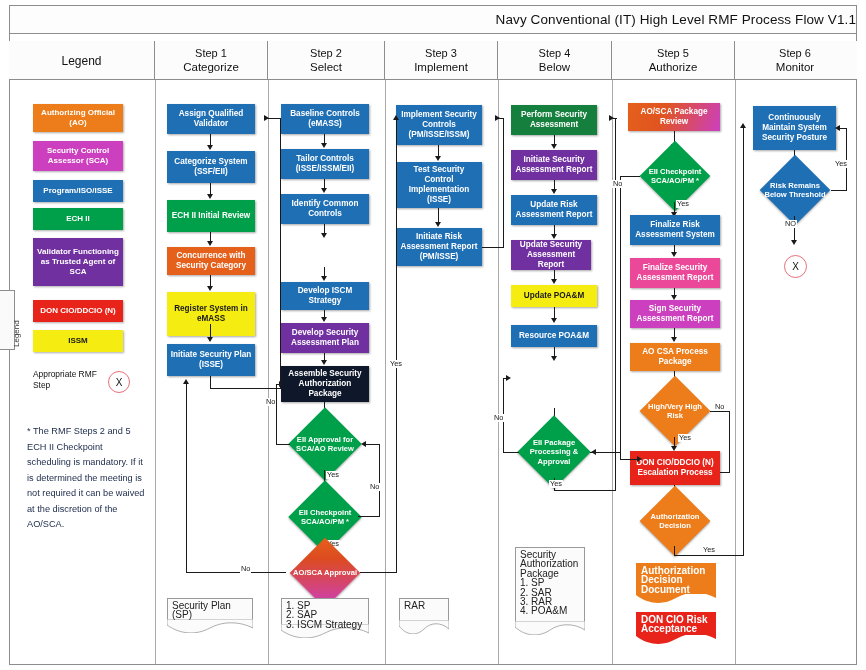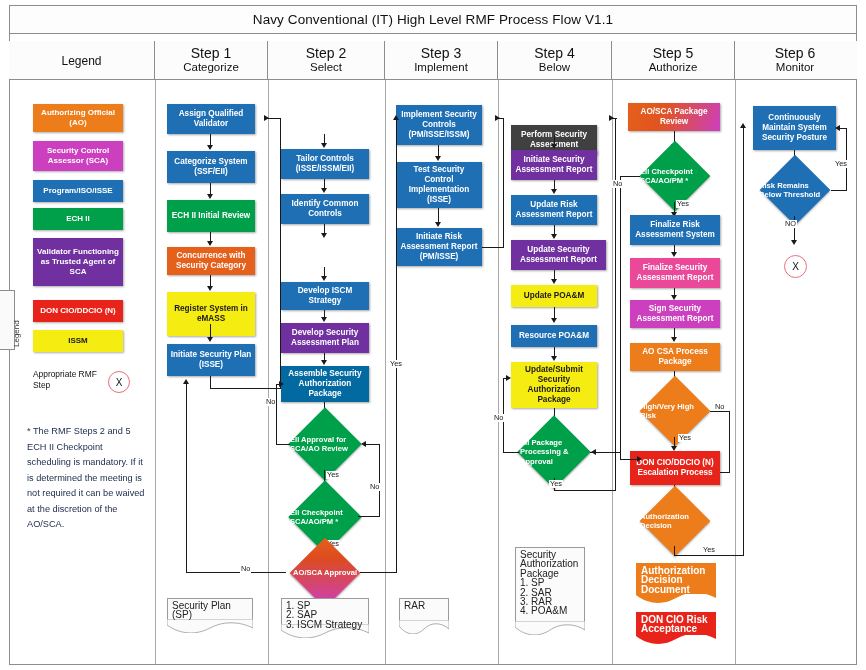--- a/index.html
+++ b/index.html
@@ -2,28 +2,28 @@
 <html><head>
 <meta charset="utf-8">
 <style>
   html,body{margin:0;padding:0;background:#ffffff;}
   body{font-family:"Liberation Sans",sans-serif;}
   #page{position:relative;width:866px;height:670px;background:#fff;overflow:hidden;}
 
   
   .frame{position:absolute;left:9px;top:5px;width:848px;height:660px;border:1px solid #8d8d8d;box-sizing:border-box;background:#fff;}
   .title-bar{position:absolute;left:9px;top:5px;width:848px;height:29px;border:1px solid #8d8d8d;box-sizing:border-box;
-       background:#fdfdfd;display:flex;align-items:center;justify-content:center;}
+       background:#fdfdfd;display:flex;align-items:center;justify-content:flex-end;}
   .title-bar span{font-size:13.5px;color:#111;letter-spacing:.1px;}
 
   .header-row{position:absolute;left:9px;top:41px;width:848px;height:39px;box-sizing:border-box;
        border-bottom:1px solid #8d8d8d;background:#fcfcfc;}
   .hdr{position:absolute;top:0;height:39px;box-sizing:border-box;border-right:1px solid #8d8d8d;
        display:flex;flex-direction:column;align-items:center;justify-content:center;color:#111;}
-  .hdr .n{font-size:14px;line-height:13px;}
+  .hdr .n{font-size:11px;line-height:13px;}
   .hdr .w{font-size:11.5px;line-height:14px;}
   .hdr.legend-hdr{justify-content:center;}
   .hdr.legend-hdr .w{font-size:12px;}
 
   
   .colsep{position:absolute;top:80px;height:584px;width:1px;background:#a9a9a9;}
 
   
   .legend-tab{position:absolute;left:-1px;top:290px;width:16px;height:60px;border:1px solid #8d8d8d;
        background:#fafafa;box-sizing:border-box;}
@@ -33,21 +33,21 @@
   
   .node{position:absolute;box-sizing:border-box;display:flex;align-items:center;justify-content:center;
         text-align:center;color:#fff;font-weight:bold;font-size:8.2px;line-height:10px;
         padding:1px 2px;box-shadow:1px 1px 2px rgba(0,0,0,.35);}
   .node.blk{color:#1a1a1a;}
 
   
   .dia{position:absolute;box-sizing:border-box;}
   .dia .shape{position:absolute;inset:0;transform:rotate(45deg);box-shadow:1px 1px 2px rgba(0,0,0,.3);}
   .dia .lbl{position:absolute;inset:0;display:flex;align-items:center;justify-content:center;
-        text-align:left;color:#fff;font-weight:bold;font-size:7.6px;line-height:9.5px;z-index:3;padding:0 2px;}
+        text-align:center;color:#fff;font-weight:bold;font-size:7.6px;line-height:9.5px;z-index:3;padding:0 2px;}
 
   
   .doc{position:absolute;box-sizing:border-box;}
   .doc .body{position:absolute;left:0;top:0;right:0;bottom:9px;border:1px solid #9a9a9a;border-bottom:none;
         box-sizing:border-box;}
   .doc .wave{position:absolute;left:0;right:0;bottom:0;height:14px;}
   .doc .txt{position:absolute;left:5px;top:3px;right:3px;font-size:10px;line-height:9.4px;color:#222;text-align:left;}
   .doc.clr .txt{color:#fff;font-weight:bold;}
 
   
@@ -195,20 +195,23 @@
   <div class="elbl" style="left:240px;top:565px;">No</div>
 
   <div class="doc" style="left:167px;top:598px;width:86px;height:35px;">
     <div class="body" style="background:#fbfbfb;"></div>
     <svg class="wave" viewBox="0 0 86 14" preserveAspectRatio="none">
       <path d="M0,0 L0,6 C14,16 30,16 43,9 C56,2 72,2 86,9 L86,0 Z" fill="#fbfbfb" stroke="#9a9a9a" stroke-width="0.8"></path>
     </svg>
     <div class="txt">Security Plan (SP)</div>
   </div>
 
+  <div class="node" style="left:281px;top:104px;width:88px;height:30px;background:#1F6FB5;">
+    <span>Baseline Controls (eMASS)</span>
+    </div>
   <div class="ln lv" style="left:324px;top:134px;height:12px;"></div>
   <div class="arrow ad" style="left:321px;top:143px;"></div>
 
   <div class="node" style="left:281px;top:149px;width:88px;height:30px;background:#1F6FB5;">
     <span>Tailor Controls (ISSE/ISSM/EII)</span>
     </div>
   <div class="ln lv" style="left:324px;top:179px;height:12px;"></div>
   <div class="arrow ad" style="left:321px;top:188px;"></div>
 
   <div class="node" style="left:281px;top:194px;width:88px;height:30px;background:#1F6FB5;">
@@ -225,21 +228,21 @@
     </div>
   <div class="ln lv" style="left:324px;top:310px;height:10px;"></div>
   <div class="arrow ad" style="left:321px;top:317px;"></div>
 
   <div class="node" style="left:281px;top:323px;width:88px;height:30px;background:#7030A0;">
     <span>Develop Security Assessment Plan</span>
     </div>
   <div class="ln lv" style="left:324px;top:353px;height:10px;"></div>
   <div class="arrow ad" style="left:321px;top:360px;"></div>
 
-  <div class="node" style="left:281px;top:366px;width:88px;height:36px;background:#0369a1;">
+  <div class="node" style="left:281px;top:366px;width:88px;height:36px;background:#0f172a;">
     <span>Assemble Security Authorization Package</span>
     </div>
   <div class="ln lv" style="left:324px;top:402px;height:12px;"></div>
   <div class="arrow ad" style="left:321px;top:411px;"></div>
 
   <div class="dia" style="left:288px;top:415px;width:74px;height:58px;">
     <div class="shape" style="background:#00A04A;width:52px;height:52px;left:11px;top:3px;"></div>
     <div class="lbl">EII Approval for SCA/AO Review</div>
   </div>
 
@@ -311,59 +314,56 @@
   <div class="arrow ar" style="left:495px;top:115px;"></div>
 
   <div class="doc" style="left:399px;top:598px;width:50px;height:36px;">
     <div class="body" style="background:#fbfbfb;"></div>
     <svg class="wave" viewBox="0 0 50 14" preserveAspectRatio="none">
       <path d="M0,0 L0,6 C8,16 18,16 25,9 C32,2 42,2 50,9 L50,0 Z" fill="#fbfbfb" stroke="#9a9a9a" stroke-width="0.8"></path>
     </svg>
     <div class="txt">RAR</div>
   </div>
 
-  <div class="node" style="left:511px;top:105px;width:86px;height:30px;background:#404040;margin-top:20px;">
+  <div class="node" style="left:511px;top:105px;width:86px;height:30px;background:#15803d;">
     <span>Perform Security Assessment</span>
     </div>
   <div class="ln lv" style="left:554px;top:135px;height:12px;"></div>
   <div class="arrow ad" style="left:551px;top:144px;"></div>
 
   <div class="node" style="left:511px;top:150px;width:86px;height:30px;background:#7030A0;">
     <span>Initiate Security Assessment Report</span>
     </div>
   <div class="ln lv" style="left:554px;top:180px;height:12px;"></div>
   <div class="arrow ad" style="left:551px;top:189px;"></div>
 
   <div class="node" style="left:511px;top:195px;width:86px;height:30px;background:#1F6FB5;">
     <span>Update Risk Assessment Report</span>
     </div>
   <div class="ln lv" style="left:554px;top:225px;height:12px;"></div>
   <div class="arrow ad" style="left:551px;top:234px;"></div>
 
-  <div class="node" style="left:511px;top:240px;width:95px;height:30px;background:#7030A0;">
+  <div class="node" style="left:511px;top:240px;width:80px;height:30px;background:#7030A0;">
     <span>Update Security Assessment Report</span>
     </div>
   <div class="ln lv" style="left:554px;top:270px;height:12px;"></div>
   <div class="arrow ad" style="left:551px;top:279px;"></div>
 
   <div class="node blk" style="left:511px;top:285px;width:86px;height:22px;background:#F5EC12;color:#1a1a1a;">
     <span>Update POA&amp;M</span>
     </div>
   <div class="ln lv" style="left:554px;top:307px;height:14px;"></div>
   <div class="arrow ad" style="left:551px;top:318px;"></div>
 
   <div class="node" style="left:511px;top:325px;width:86px;height:22px;background:#1F6FB5;">
     <span>Resource POA&amp;M</span>
     </div>
   <div class="ln lv" style="left:554px;top:347px;height:12px;"></div>
   <div class="arrow ad" style="left:551px;top:356px;"></div>
 
-  <div class="node blk" style="left:511px;top:362px;width:86px;height:46px;background:#F5EC12;color:#1a1a1a;">
-    <span>Update/Submit Security Authorization Package</span>
-    </div>
   <div class="ln lv" style="left:554px;top:408px;height:14px;"></div>
   <div class="arrow ad" style="left:551px;top:419px;"></div>
 
   <div class="dia" style="left:518px;top:423px;width:72px;height:58px;">
     <div class="shape" style="background:#00A04A;width:52px;height:52px;left:10px;top:3px;"></div>
     <div class="lbl">EII Package Processing &amp; Approval</div>
   </div>
 
   <div class="ln lh" style="left:503px;top:452px;width:16px;"></div>
   <div class="ln lv" style="left:503px;top:378px;height:75px;"></div>

